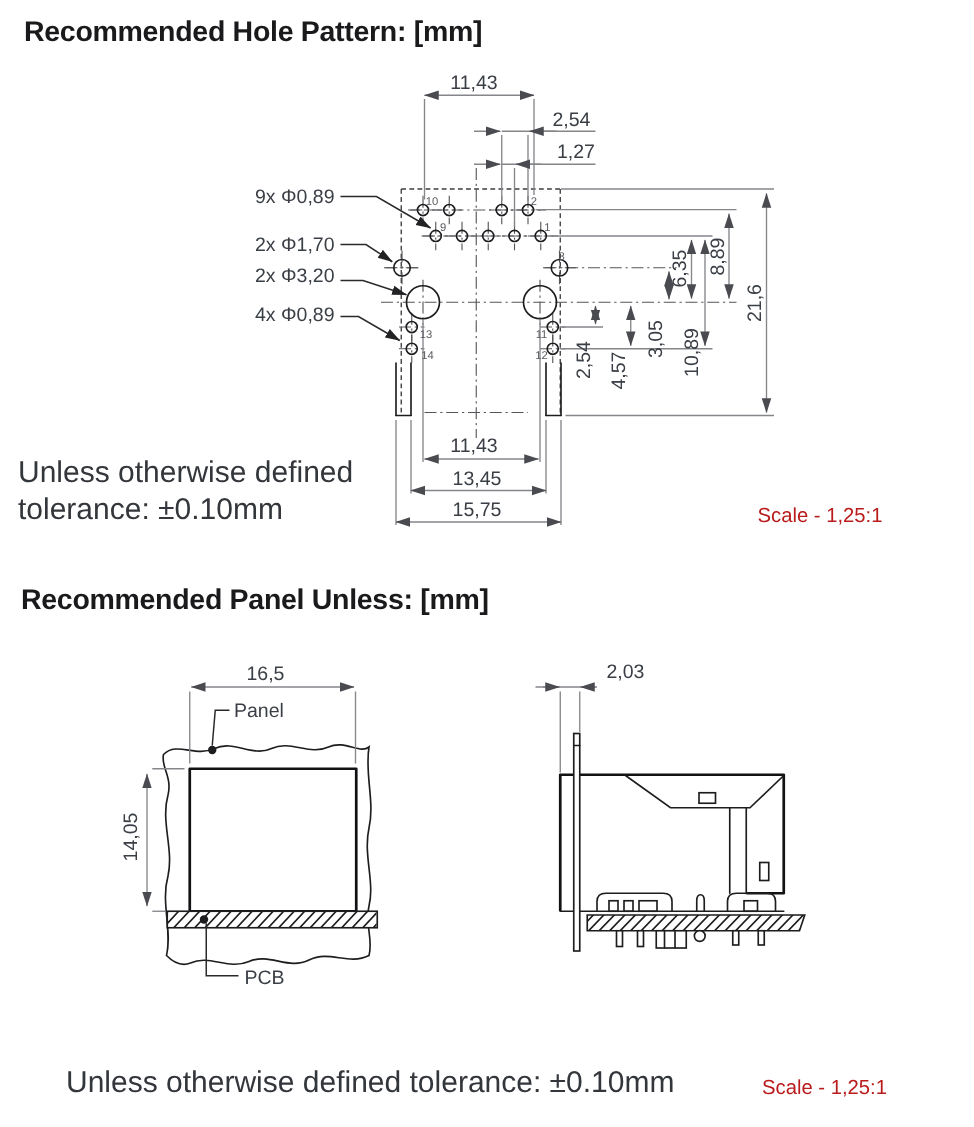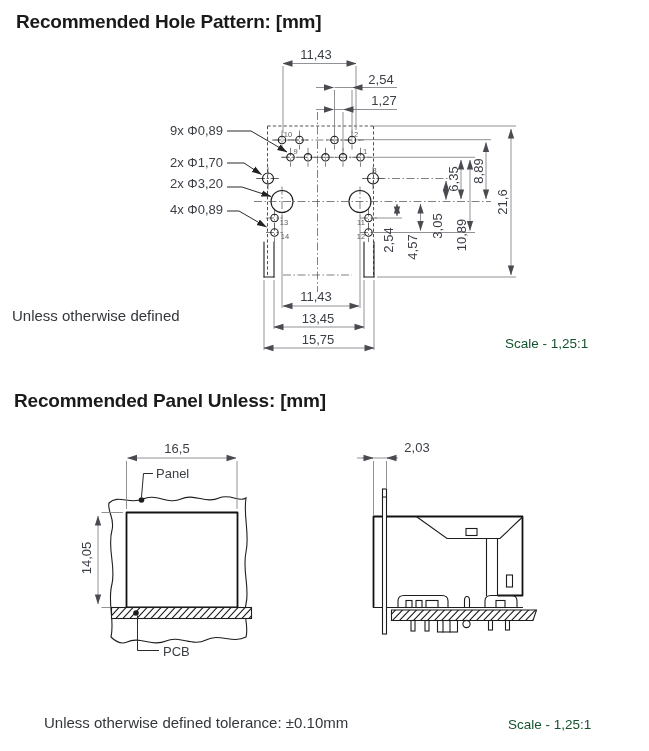--- a/index.html
+++ b/index.html
@@ -1,24 +1,24 @@
 <!DOCTYPE html>
 <html><head>
 <meta charset="utf-8">
 <style>
   html,body{margin:0;padding:0;background:#fff;}
   .page{position:relative;width:649px;height:751px;background:#ffffff;
         font-family:"Liberation Sans",sans-serif;overflow:hidden;}
   .h{position:absolute;margin:0;font-size:19px;font-weight:bold;color:#1a1a1c;letter-spacing:-0.2px;}
   .h1{left:16px;top:11px;}
   .h2{left:14px;top:390px;}
-  .tol{position:absolute;font-size:15px;color:#33363b;line-height:25px;}
+  .tol{position:absolute;font-size:20px;color:#33363b;line-height:25px;}
   .tol1{left:12px;top:303px;}
   .tol2{left:20px;top:710px;margin-left:24px;}
-  .scale{position:absolute;font-size:13.5px;color:#14532d;}
+  .scale{position:absolute;font-size:13.5px;color:#b91c1c;}
   .scale1{left:505px;top:336px;}
   .scale2{left:508px;top:717px;}
   svg{position:absolute;left:0;}
   #svg-hole{top:40px;}
   #svg-cutout{top:432px;}
   
   .e{stroke:#1d1d1f;stroke-width:1.1;fill:none;stroke-linecap:round;}
   .e2{stroke:#121214;stroke-width:1.8;fill:none;stroke-linejoin:round;}
   .g{stroke:#85868a;stroke-width:0.9;fill:none;}
   .cl{stroke:#55565a;stroke-width:0.75;fill:none;stroke-dasharray:8 2.5 1.5 2.5;}
@@ -196,20 +196,21 @@
       <text class="pt" text-anchor="middle" x="374.5" y="173">3</text>
       <text class="pt" text-anchor="middle" x="284" y="225">13</text>
       <text class="pt" text-anchor="middle" x="285" y="239">14</text>
       <text class="pt" text-anchor="middle" x="361" y="225">11</text>
       <text class="pt" text-anchor="middle" x="361" y="239">12</text>
     </g>
   </svg>
 
   <div class="tol tol1">
     <div>Unless otherwise defined</div>
+    <div>tolerance: ±0.10mm</div>
   </div>
   <div class="scale scale1">Scale - 1,25:1</div>
 
   <h2 class="h h2">Recommended Panel Unless: [mm]</h2>
 
   <svg id="svg-cutout" width="649" height="248" viewBox="0 432 649 248">
     <defs>
       <clipPath id="cpF">
           <rect x="112" y="608" width="139" height="10.5"></rect>
         </clipPath>

